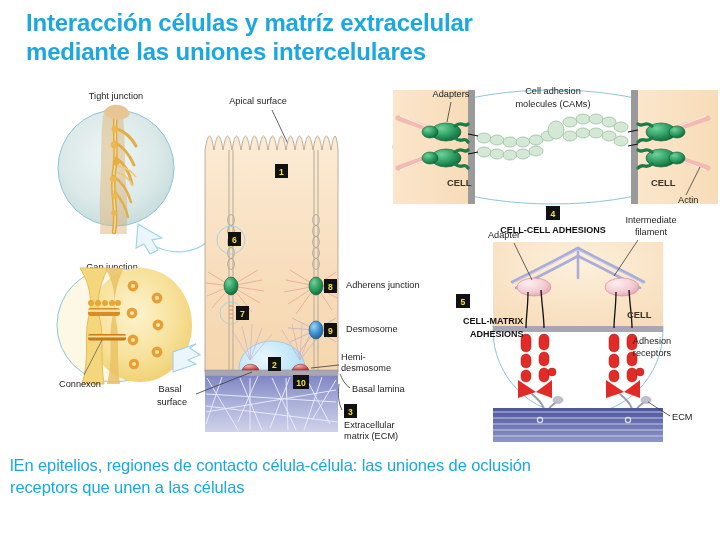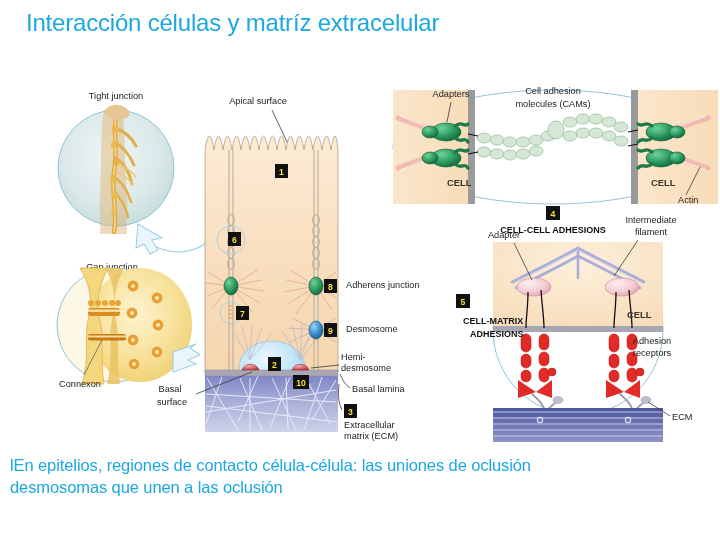--- a/index.html
+++ b/index.html
@@ -16,21 +16,21 @@
   }
 
   
   #slide-title {
     position: absolute;
     left: 26px;
     top: 8px;
     width: 640px;
     color: #1BA8E0;
     font-size: 24px;
-    font-weight: normal;
+    font-weight: bold;
     line-height: 1.22;
     letter-spacing: -0.2px;
   }
   #slide-title .ln { display: block; }
 
   
   #slide-caption {
     position: absolute;
     left: 10px;
     top: 455px;
@@ -59,20 +59,21 @@
   .lbl-cell { font-family: "Liberation Sans", sans-serif; font-size: 9.4px; font-weight: bold; fill: #3a3226; }
   .numtxt { font-family: "Liberation Sans", sans-serif; font-size: 8.6px; font-weight: bold; fill: #F5E03C; }
   .leader { stroke: #3b3b3b; stroke-width: 0.8; fill: none; }
   .leader-thin { stroke: #555; stroke-width: 0.7; fill: none; }
 </style>
 </head>
 <body>
 
 <div id="slide-title">
   <span class="ln">Interacción células y matríz extracelular</span>
+  <span class="ln">mediante las uniones intercelulares</span>
 </div>
 
 <div id="figure">
 <svg width="720" height="378" viewBox="0 0 720 378" xmlns="http://www.w3.org/2000/svg">
   <defs>
     <radialGradient id="gTJ" cx="45%" cy="40%" r="70%">
       <stop offset="0%" stop-color="#eef6f6"></stop>
       <stop offset="60%" stop-color="#dbe9e8"></stop>
       <stop offset="100%" stop-color="#bed7d8"></stop>
     </radialGradient>
@@ -608,14 +609,14 @@
     </g>
     <text class="lbl-bold" x="463" y="252">CELL-MATRIX</text>
     <text class="lbl-bold" x="470" y="265">ADHESIONS</text>
   </g>
 
 </svg>
 </div>
 
 <div id="slide-caption">
   <span class="ln">lEn epitelios, regiones de contacto célula-célula: las uniones de oclusión</span>
-  <span class="ln">desmosomas que unen a las oclusión</span>
+  <span class="ln">receptors que unen a las células</span>
 </div>
 
 </body></html>

